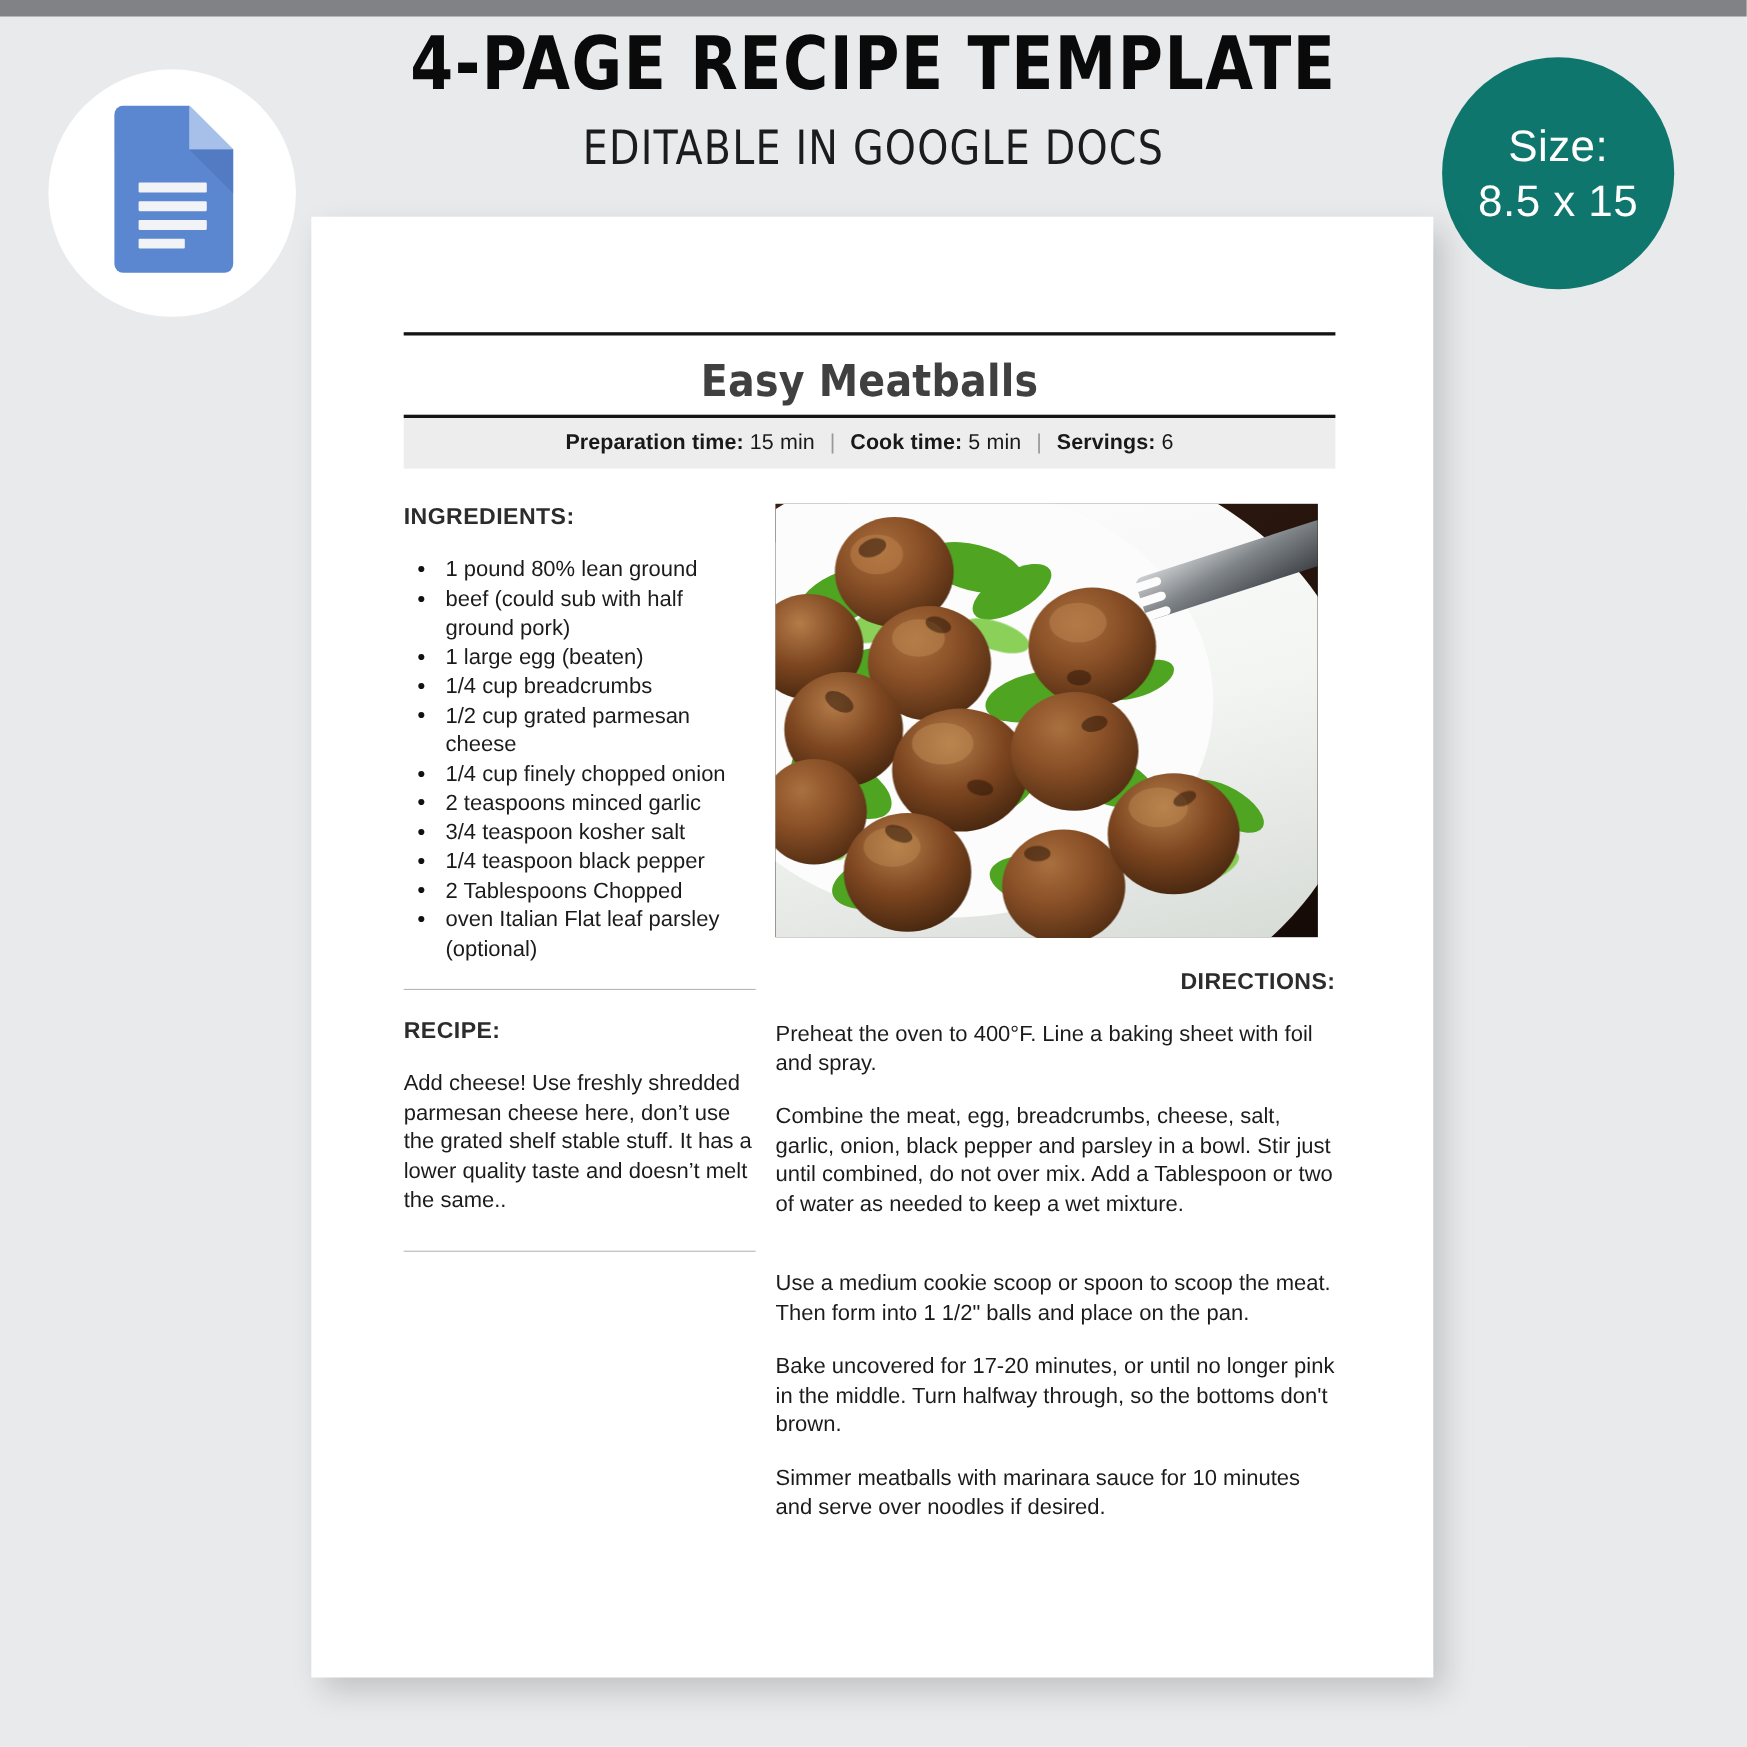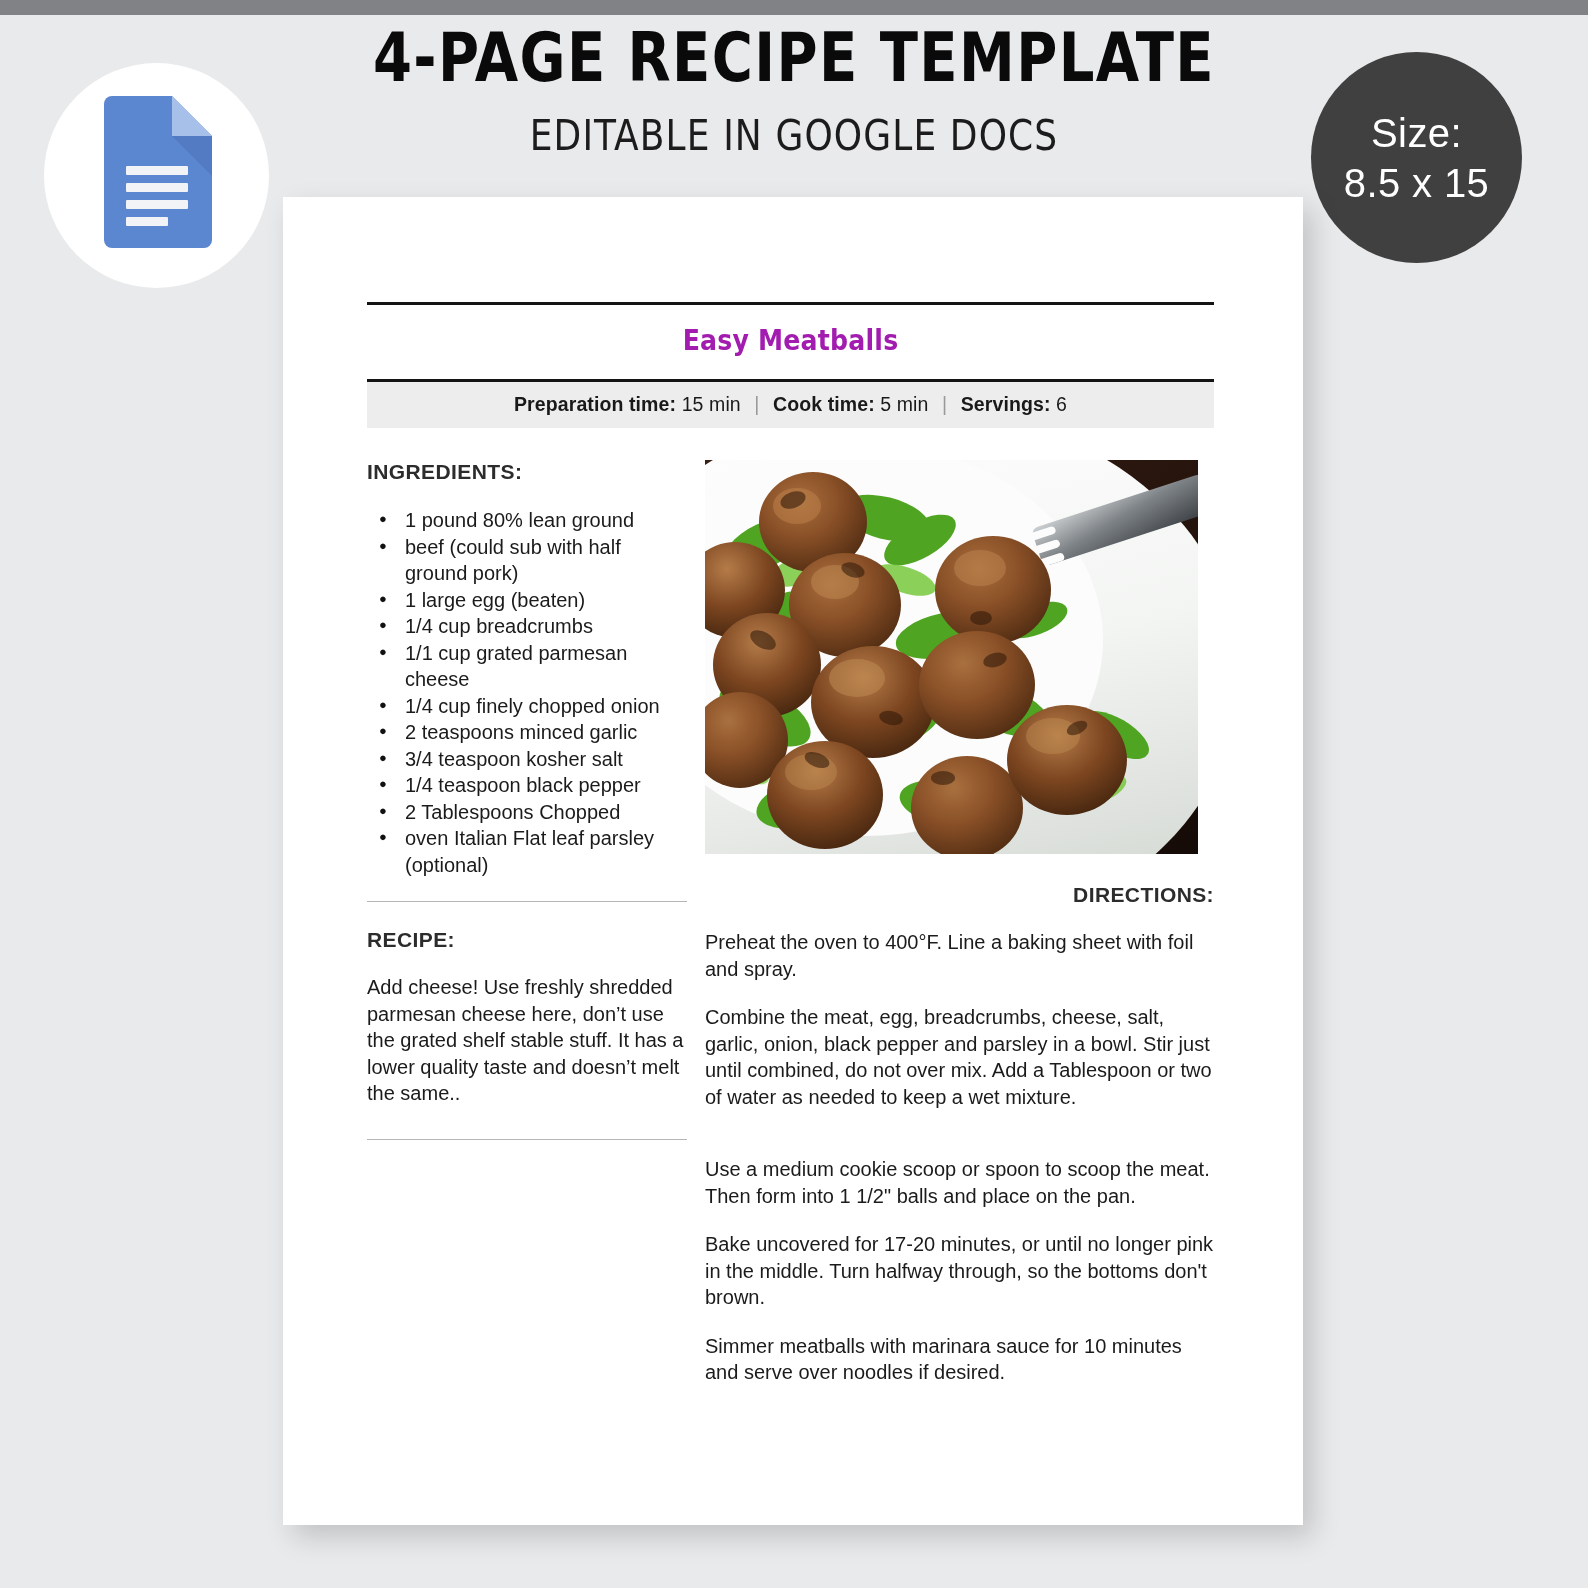--- a/index.html
+++ b/index.html
@@ -73,21 +73,21 @@
   }
 
   
   .size-badge {
     position: absolute;
     left: 1311px;
     top: 52px;
     width: 211px;
     height: 211px;
     border-radius: 50%;
-    background: #404040;
+    background: #0f766e;
     display: flex;
     flex-direction: column;
     align-items: center;
     justify-content: center;
     color: #ffffff;
   }
   .size-badge .sz-label {
     font-size: 40px;
     line-height: 1.25;
     font-weight: normal;
@@ -120,23 +120,23 @@
 
   
   .rule-top {
     border-top: 3px solid #141414;
     height: 0;
   }
   .recipe-title {
     text-align: center;
     font-family: "Liberation Sans Narrow", "DejaVu Sans Condensed", "Liberation Sans", sans-serif;
     font-weight: bold;
-    font-size: 28px;
-    color: #a21caf;
-    padding: 19px 0 22px 0;
+    font-size: 40px;
+    color: #404040;
+    padding: 19px 0 7px 0;
     letter-spacing: 0.2px;
   }
   .rule-bottom {
     border-top: 3px solid #141414;
     height: 0;
   }
   .meta-bar {
     background: #ededed;
     text-align: center;
     padding: 11px 0 12px 0;
@@ -282,21 +282,21 @@
 
     <div class="cols">
 
       <div class="col-left">
         <div class="sec-head">INGREDIENTS:</div>
         <ul class="ingredients">
           <li>1 pound 80% lean ground</li>
           <li>beef (could sub with half ground pork)</li>
           <li>1 large egg (beaten)</li>
           <li>1/4 cup breadcrumbs</li>
-          <li>1/1 cup grated parmesan cheese</li>
+          <li>1/2 cup grated parmesan cheese</li>
           <li>1/4 cup finely chopped onion</li>
           <li>2 teaspoons minced garlic</li>
           <li>3/4 teaspoon kosher salt</li>
           <li>1/4 teaspoon black pepper</li>
           <li>2 Tablespoons Chopped</li>
           <li>oven Italian Flat leaf parsley (optional)</li>
         </ul>
 
         <div class="hr-thin"></div>
         <div class="sec-head notes-head">RECIPE:</div>

